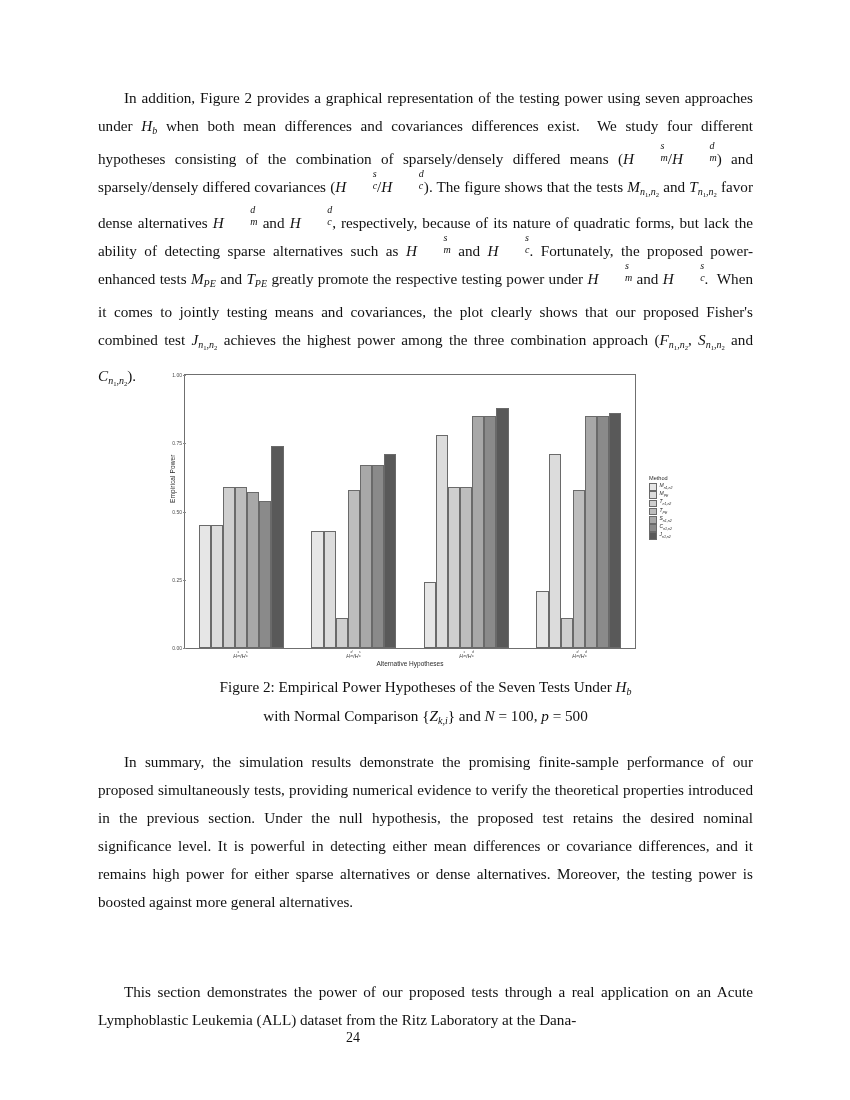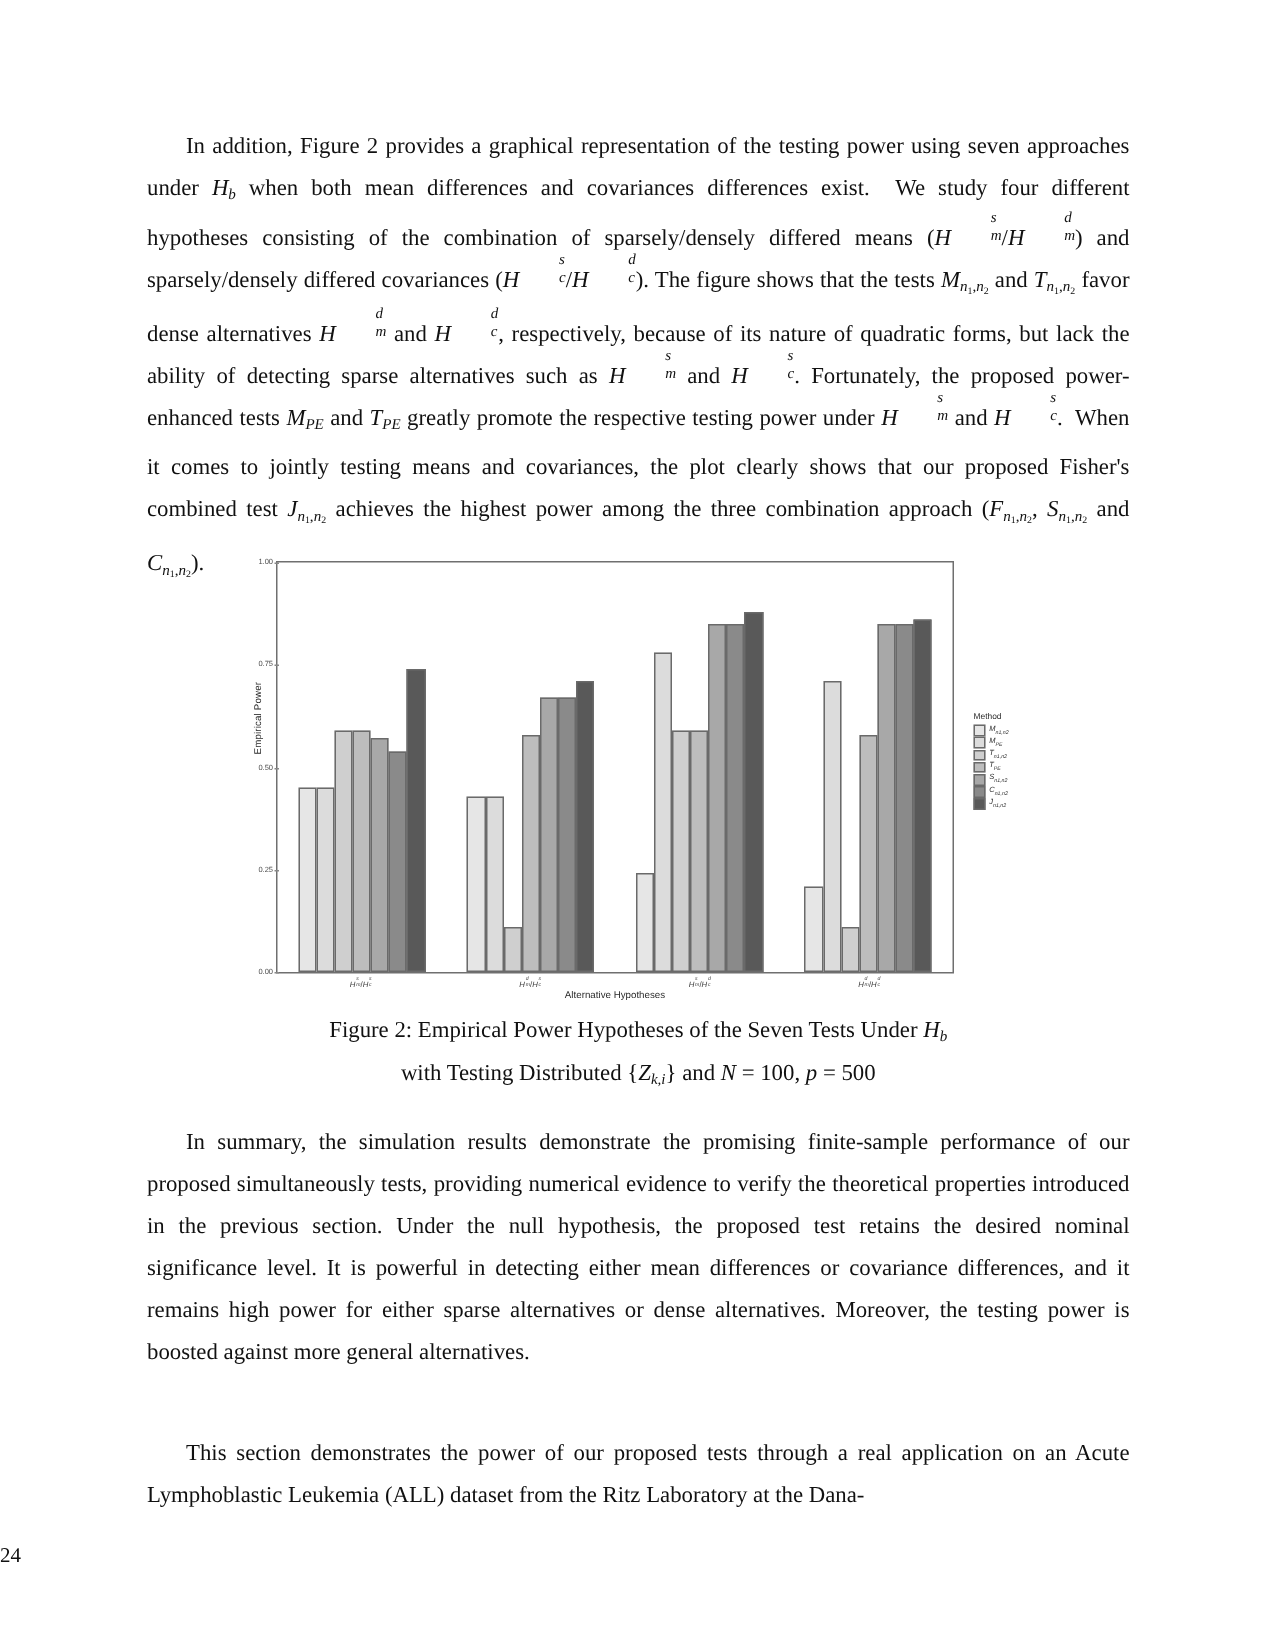--- a/index.html
+++ b/index.html
@@ -164,20 +164,21 @@
   }
   h2.sec{
     font-size:22px;
     font-weight:bold;
     margin:0;
     letter-spacing:0.2px;
   }
   .pagenum{
     position:absolute;
     left:0;top:1030px;width:706px;
+    text-align:center;
     font-size:14px;
   }
 </style>
 </head>
 <body>
 
 <div class="page">
 
   <div class="textcol" style="top:84px;">
     <p class="para">
@@ -283,32 +284,32 @@
           <div class="legend-item">
             <span class="legend-swatch" style="background: rgb(89, 89, 89);"></span>
             <span class="legend-label"><i style="font-style:italic">J</i><sub style="font-size:0.7em;font-style:italic">n1,n2</sub></span>
           </div>
         </div>
     </div>
 
     <div class="fig-caption">
       <span>Figure 2: Empirical Power Hypotheses of the Seven Tests Under</span>
       <span class="mathi">H</span><sub class="s"><span class="mathi">b</span></sub><br>
-      <span>with Testing Distributed</span>
+      <span>with Normal Comparison</span>
       {<span class="mathi">Z</span><sub class="s"><span class="mathi">k,i</span></sub>}
       <span>and</span>
       <span class="mathi">N</span> = 100,
       <span class="mathi">p</span> = 500
     </div>
   </div>
 
   <div class="textcol" style="top:748px;">
     <p class="para">In summary, the simulation results demonstrate the promising finite-sample performance of our proposed simultaneously tests, providing numerical evidence to verify the theoretical properties introduced in the previous section. Under the null hypothesis, the proposed test retains the desired nominal significance level. It is powerful in detecting either mean differences or covariance differences, and it remains high power for either sparse alternatives or dense alternatives. Moreover, the testing power is boosted against more general alternatives.</p>
   </div>
 
 
-  <div class="textcol" style="top:955px;">
+  <div class="textcol" style="top:978px;">
     <p class="para">This section demonstrates the power of our proposed tests through a real application on an Acute Lymphoblastic Leukemia (ALL) dataset from the Ritz Laboratory at the Dana-</p>
   </div>
 
   <div class="pagenum">24</div>
 
 </div>
 
 </body></html>

